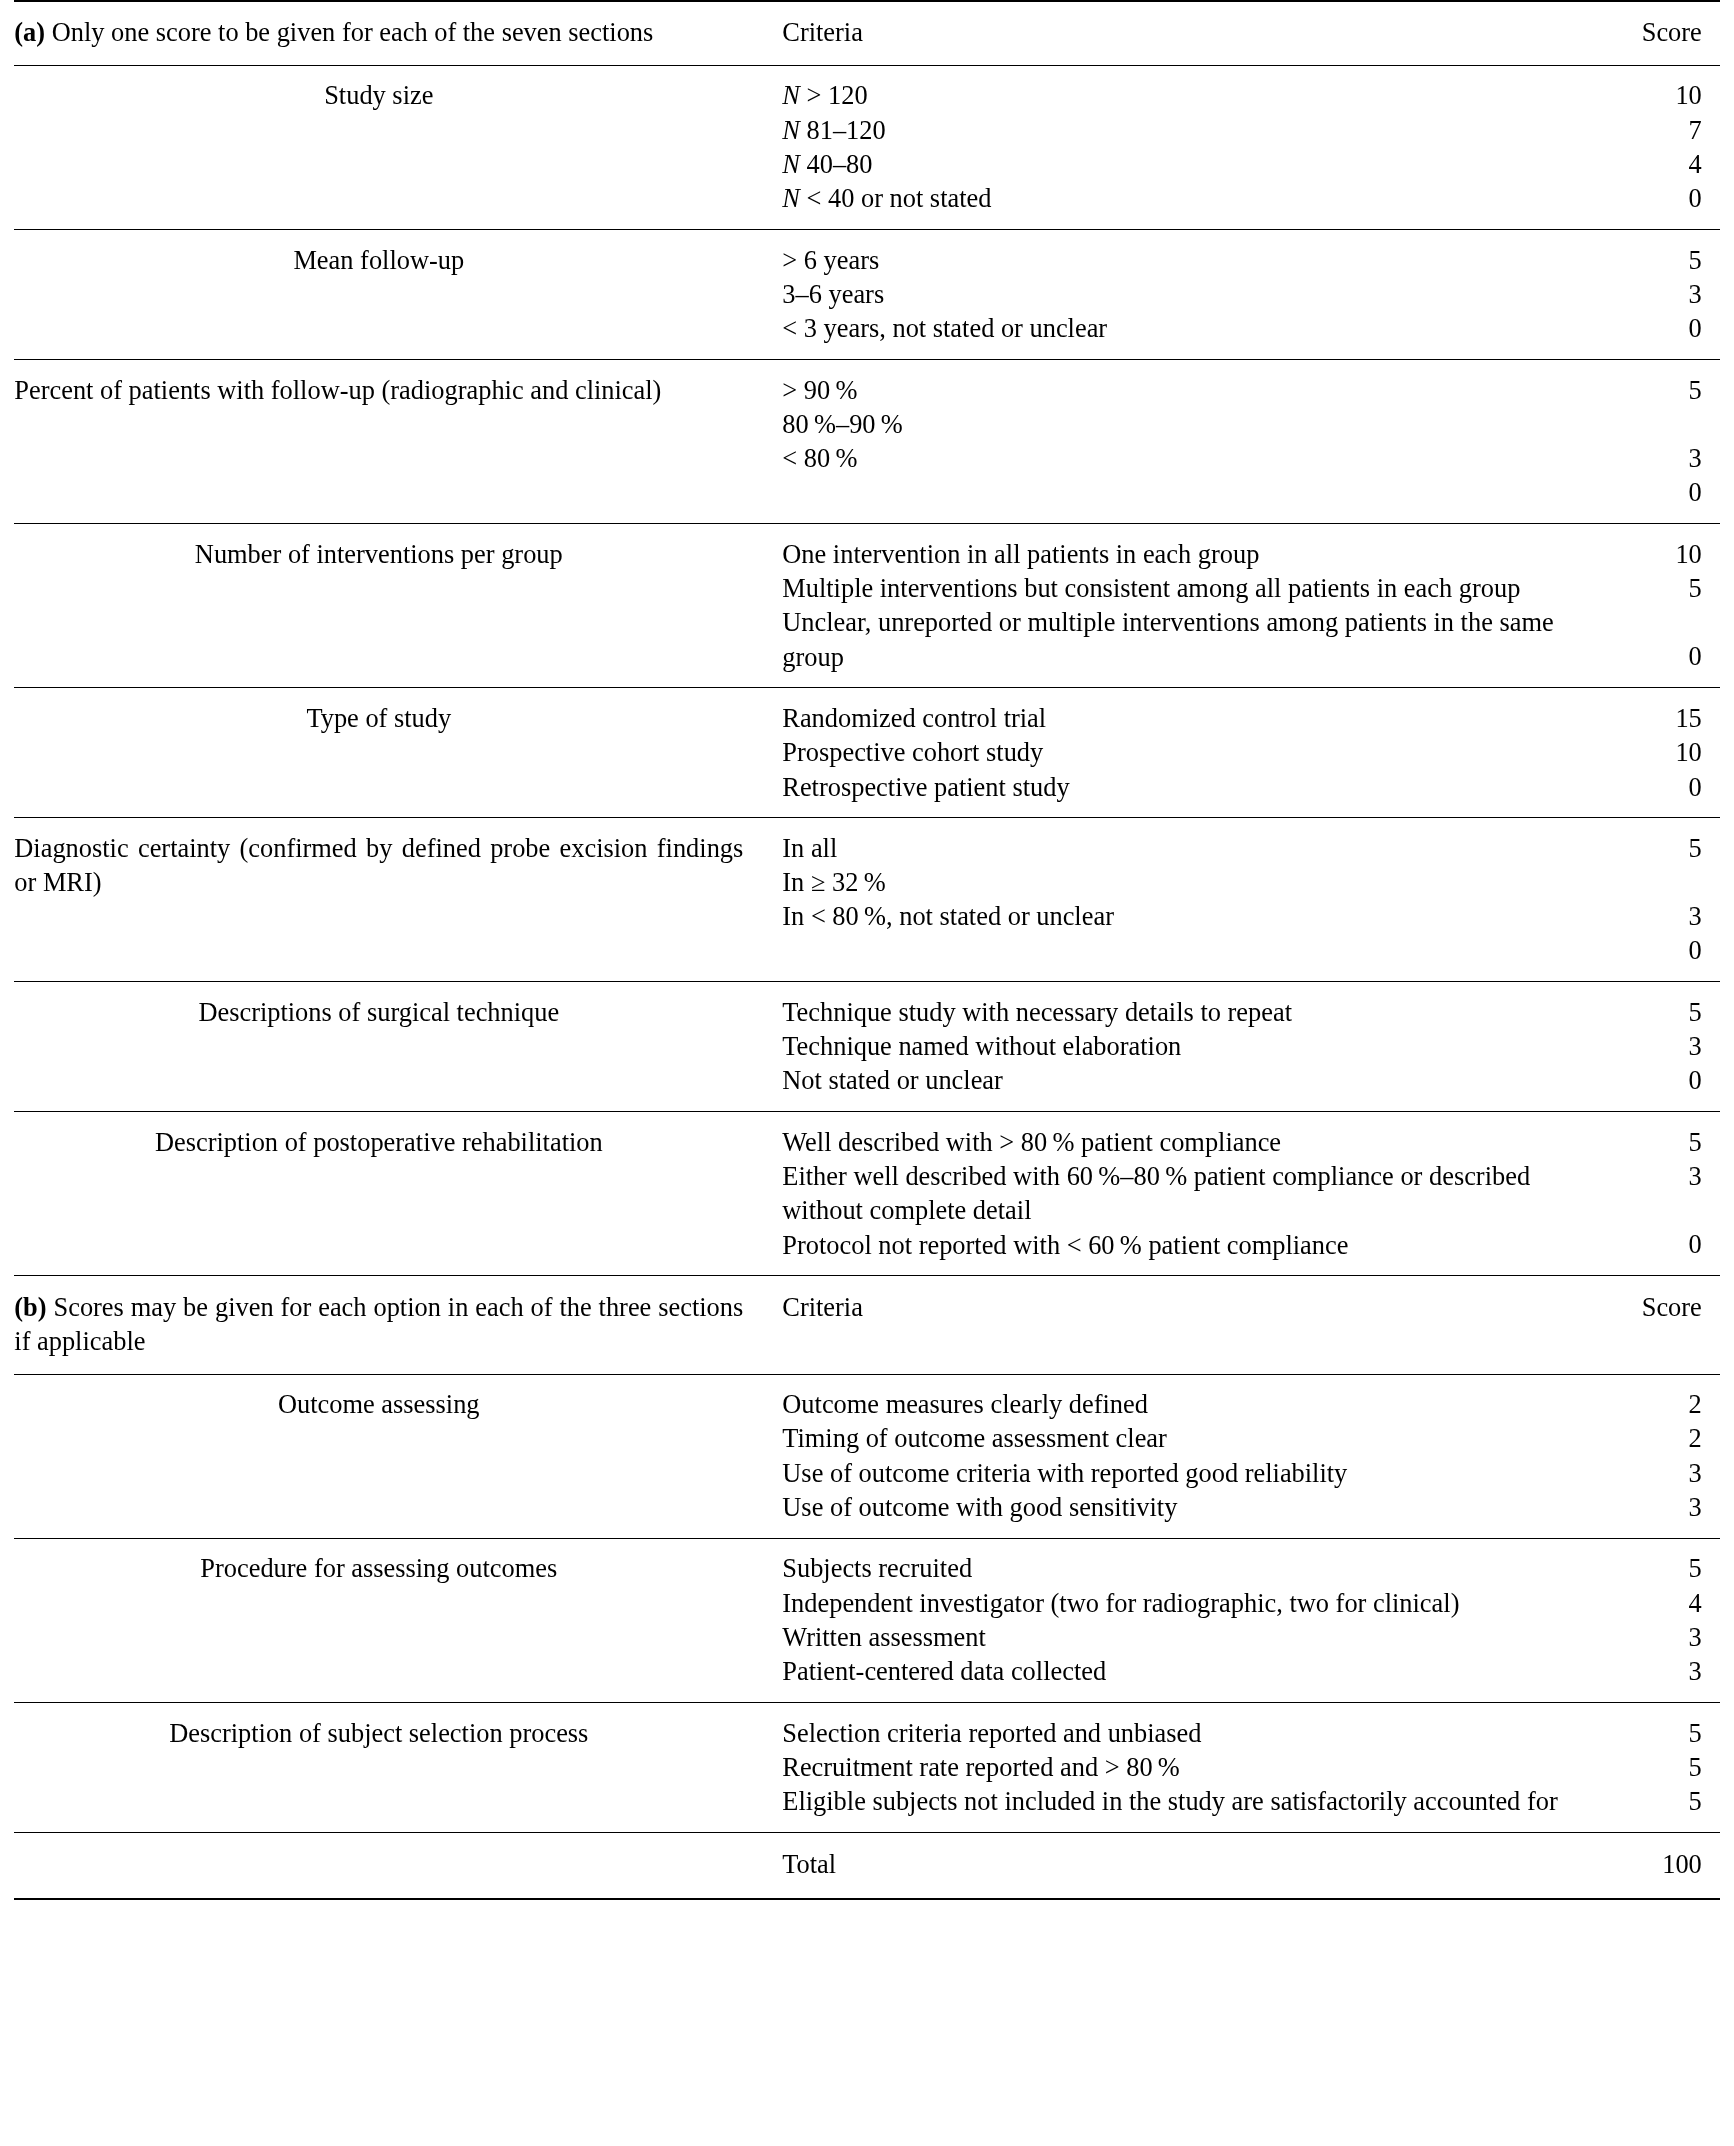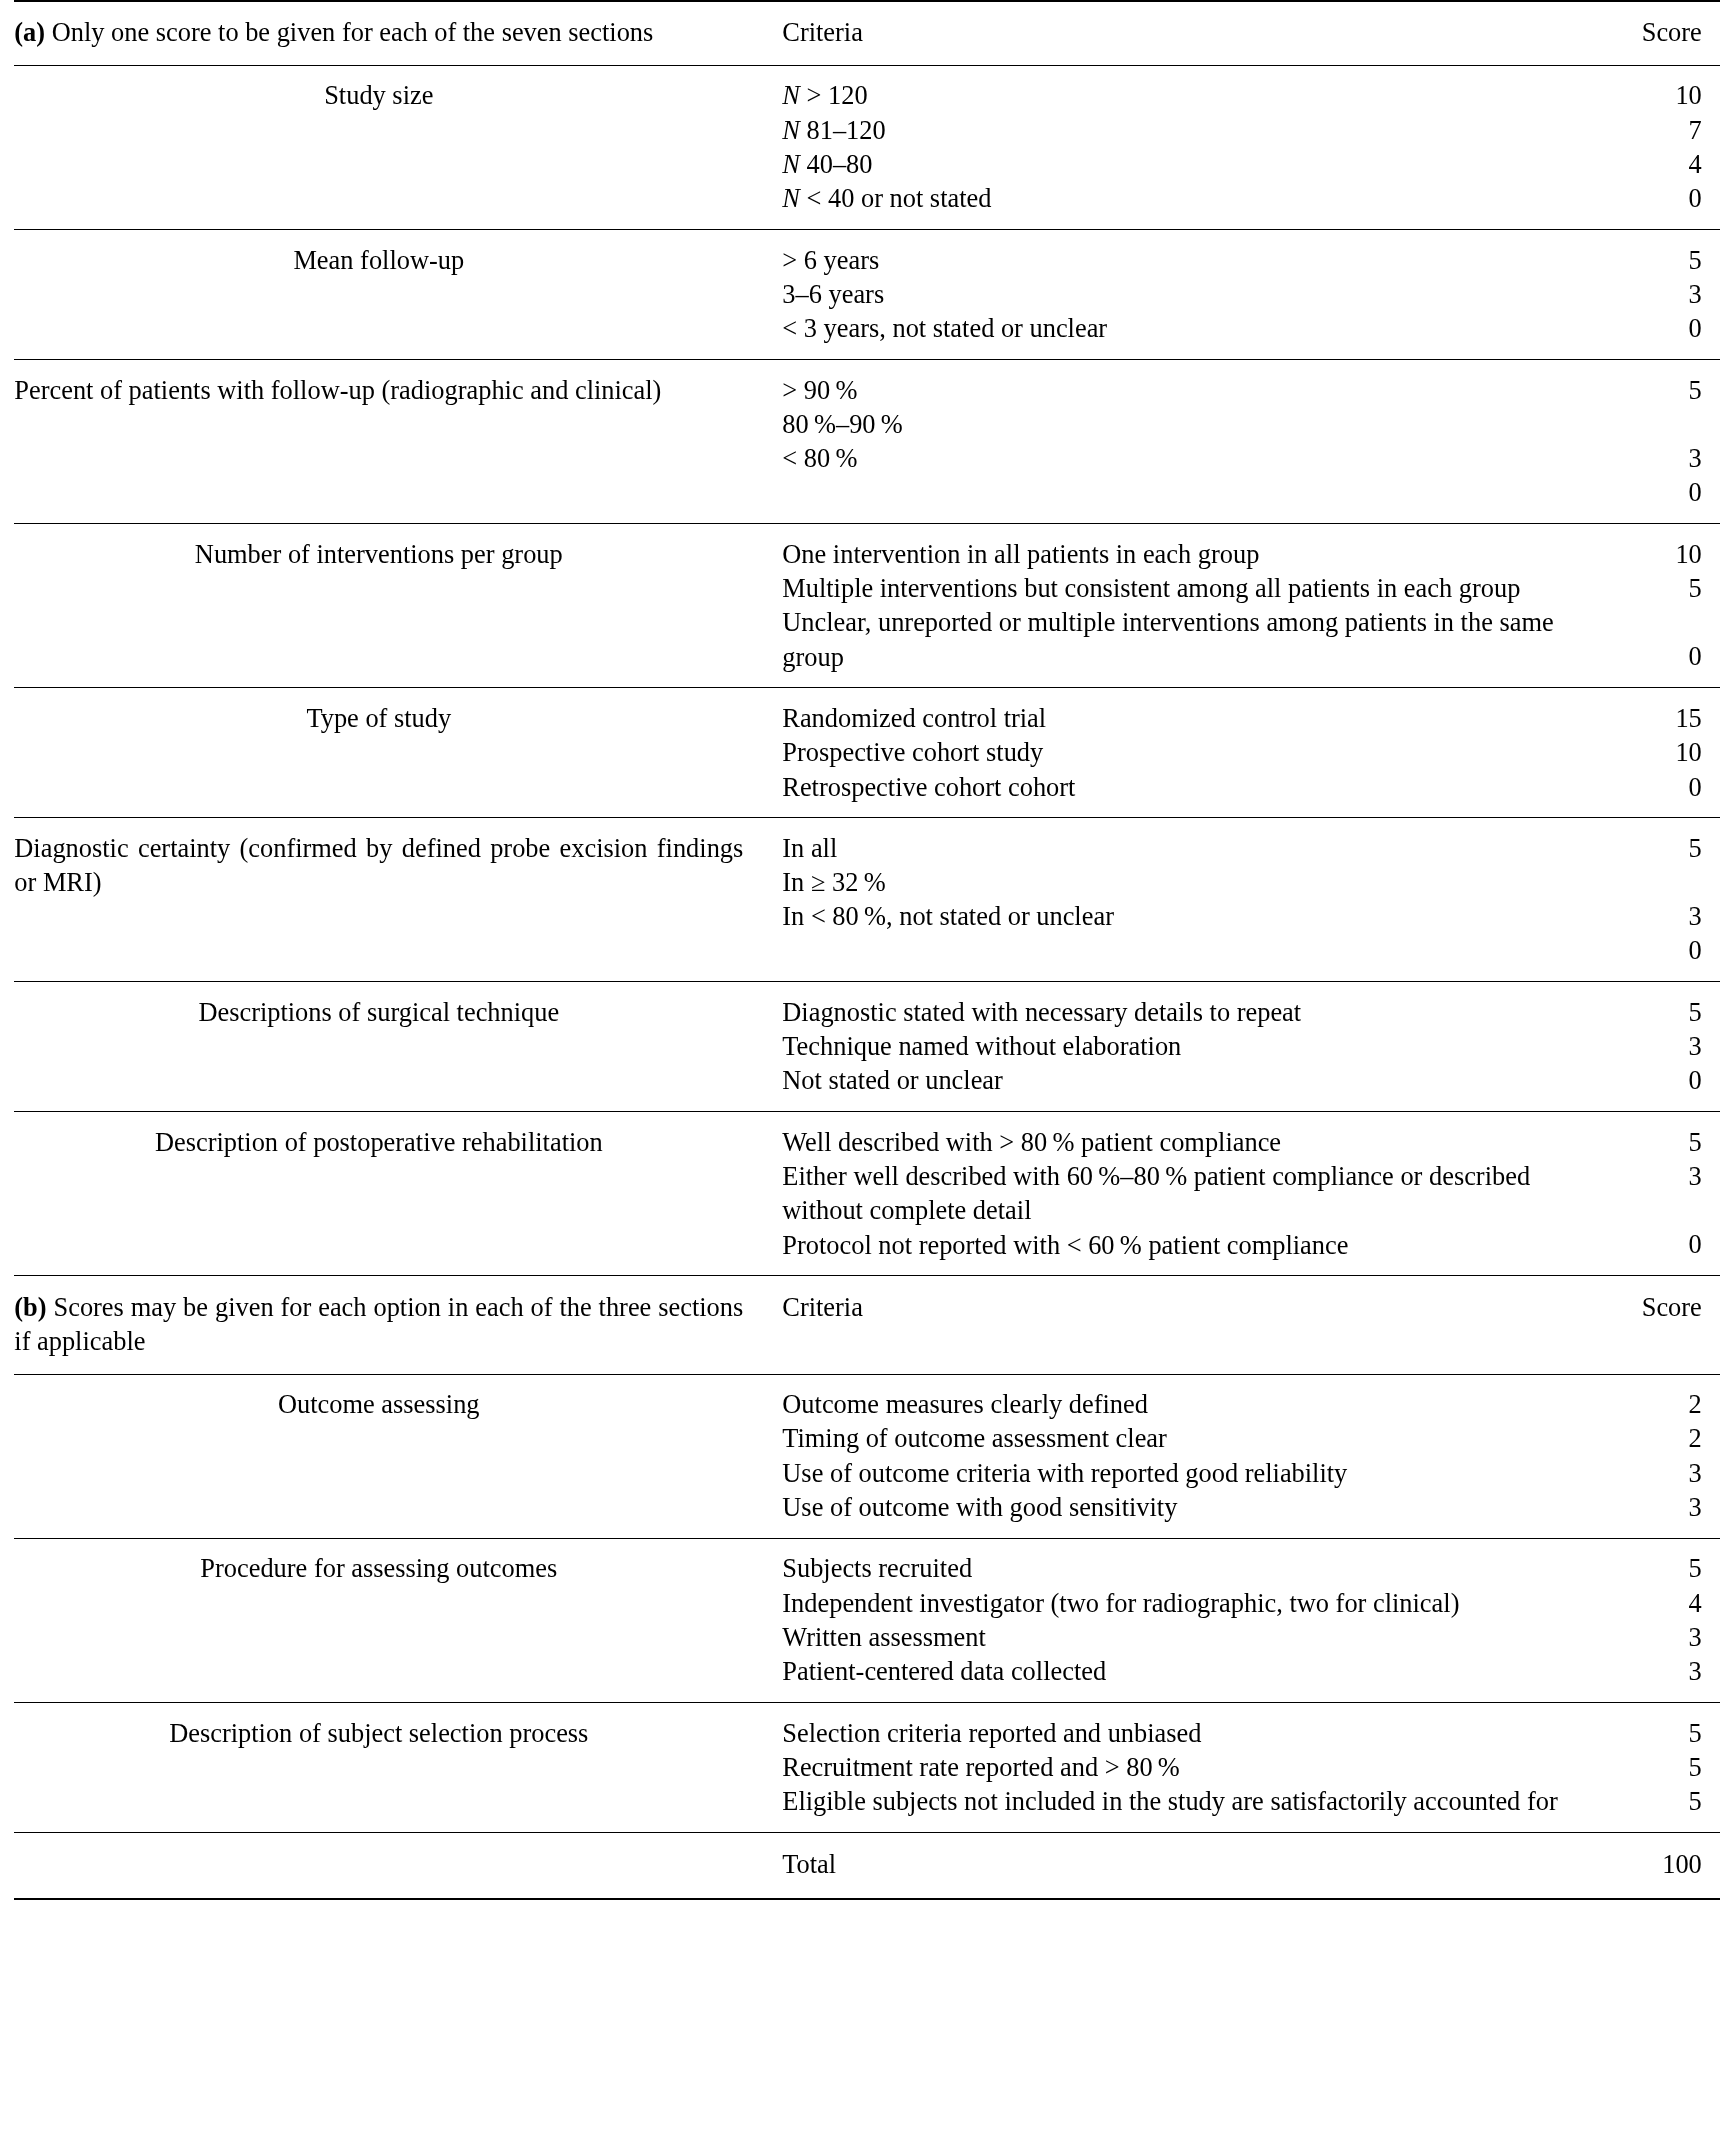--- a/index.html
+++ b/index.html
@@ -167,21 +167,21 @@
         <span class="sc">5</span>
         <span class="sc gap1">0</span>
       </td>
     </tr>
 
     <tr class="body rule-mid">
       <td class="label-cell plain">Type of study</td>
       <td class="crit-cell">
         <span class="opt">Randomized control trial</span>
         <span class="opt">Prospective cohort study</span>
-        <span class="opt">Retrospective cohort cohort</span>
+        <span class="opt">Retrospective patient study</span>
       </td>
       <td class="score-cell">
         <span class="sc">15</span>
         <span class="sc">10</span>
         <span class="sc">0</span>
       </td>
     </tr>
 
     <tr class="body rule-mid">
       <td class="label-cell">Diagnostic certainty (confirmed by defined probe exci­sion findings or MRI)</td>
@@ -193,21 +193,21 @@
       <td class="score-cell">
         <span class="sc">5</span>
         <span class="sc gap1">3</span>
         <span class="sc">0</span>
       </td>
     </tr>
 
     <tr class="body rule-mid">
       <td class="label-cell plain">Descriptions of surgical technique</td>
       <td class="crit-cell">
-        <span class="opt">Diagnostic stated with necessary details to repeat</span>
+        <span class="opt">Technique study with necessary details to repeat</span>
         <span class="opt">Technique named without elaboration</span>
         <span class="opt">Not stated or unclear</span>
       </td>
       <td class="score-cell">
         <span class="sc">5</span>
         <span class="sc">3</span>
         <span class="sc">0</span>
       </td>
     </tr>
 

